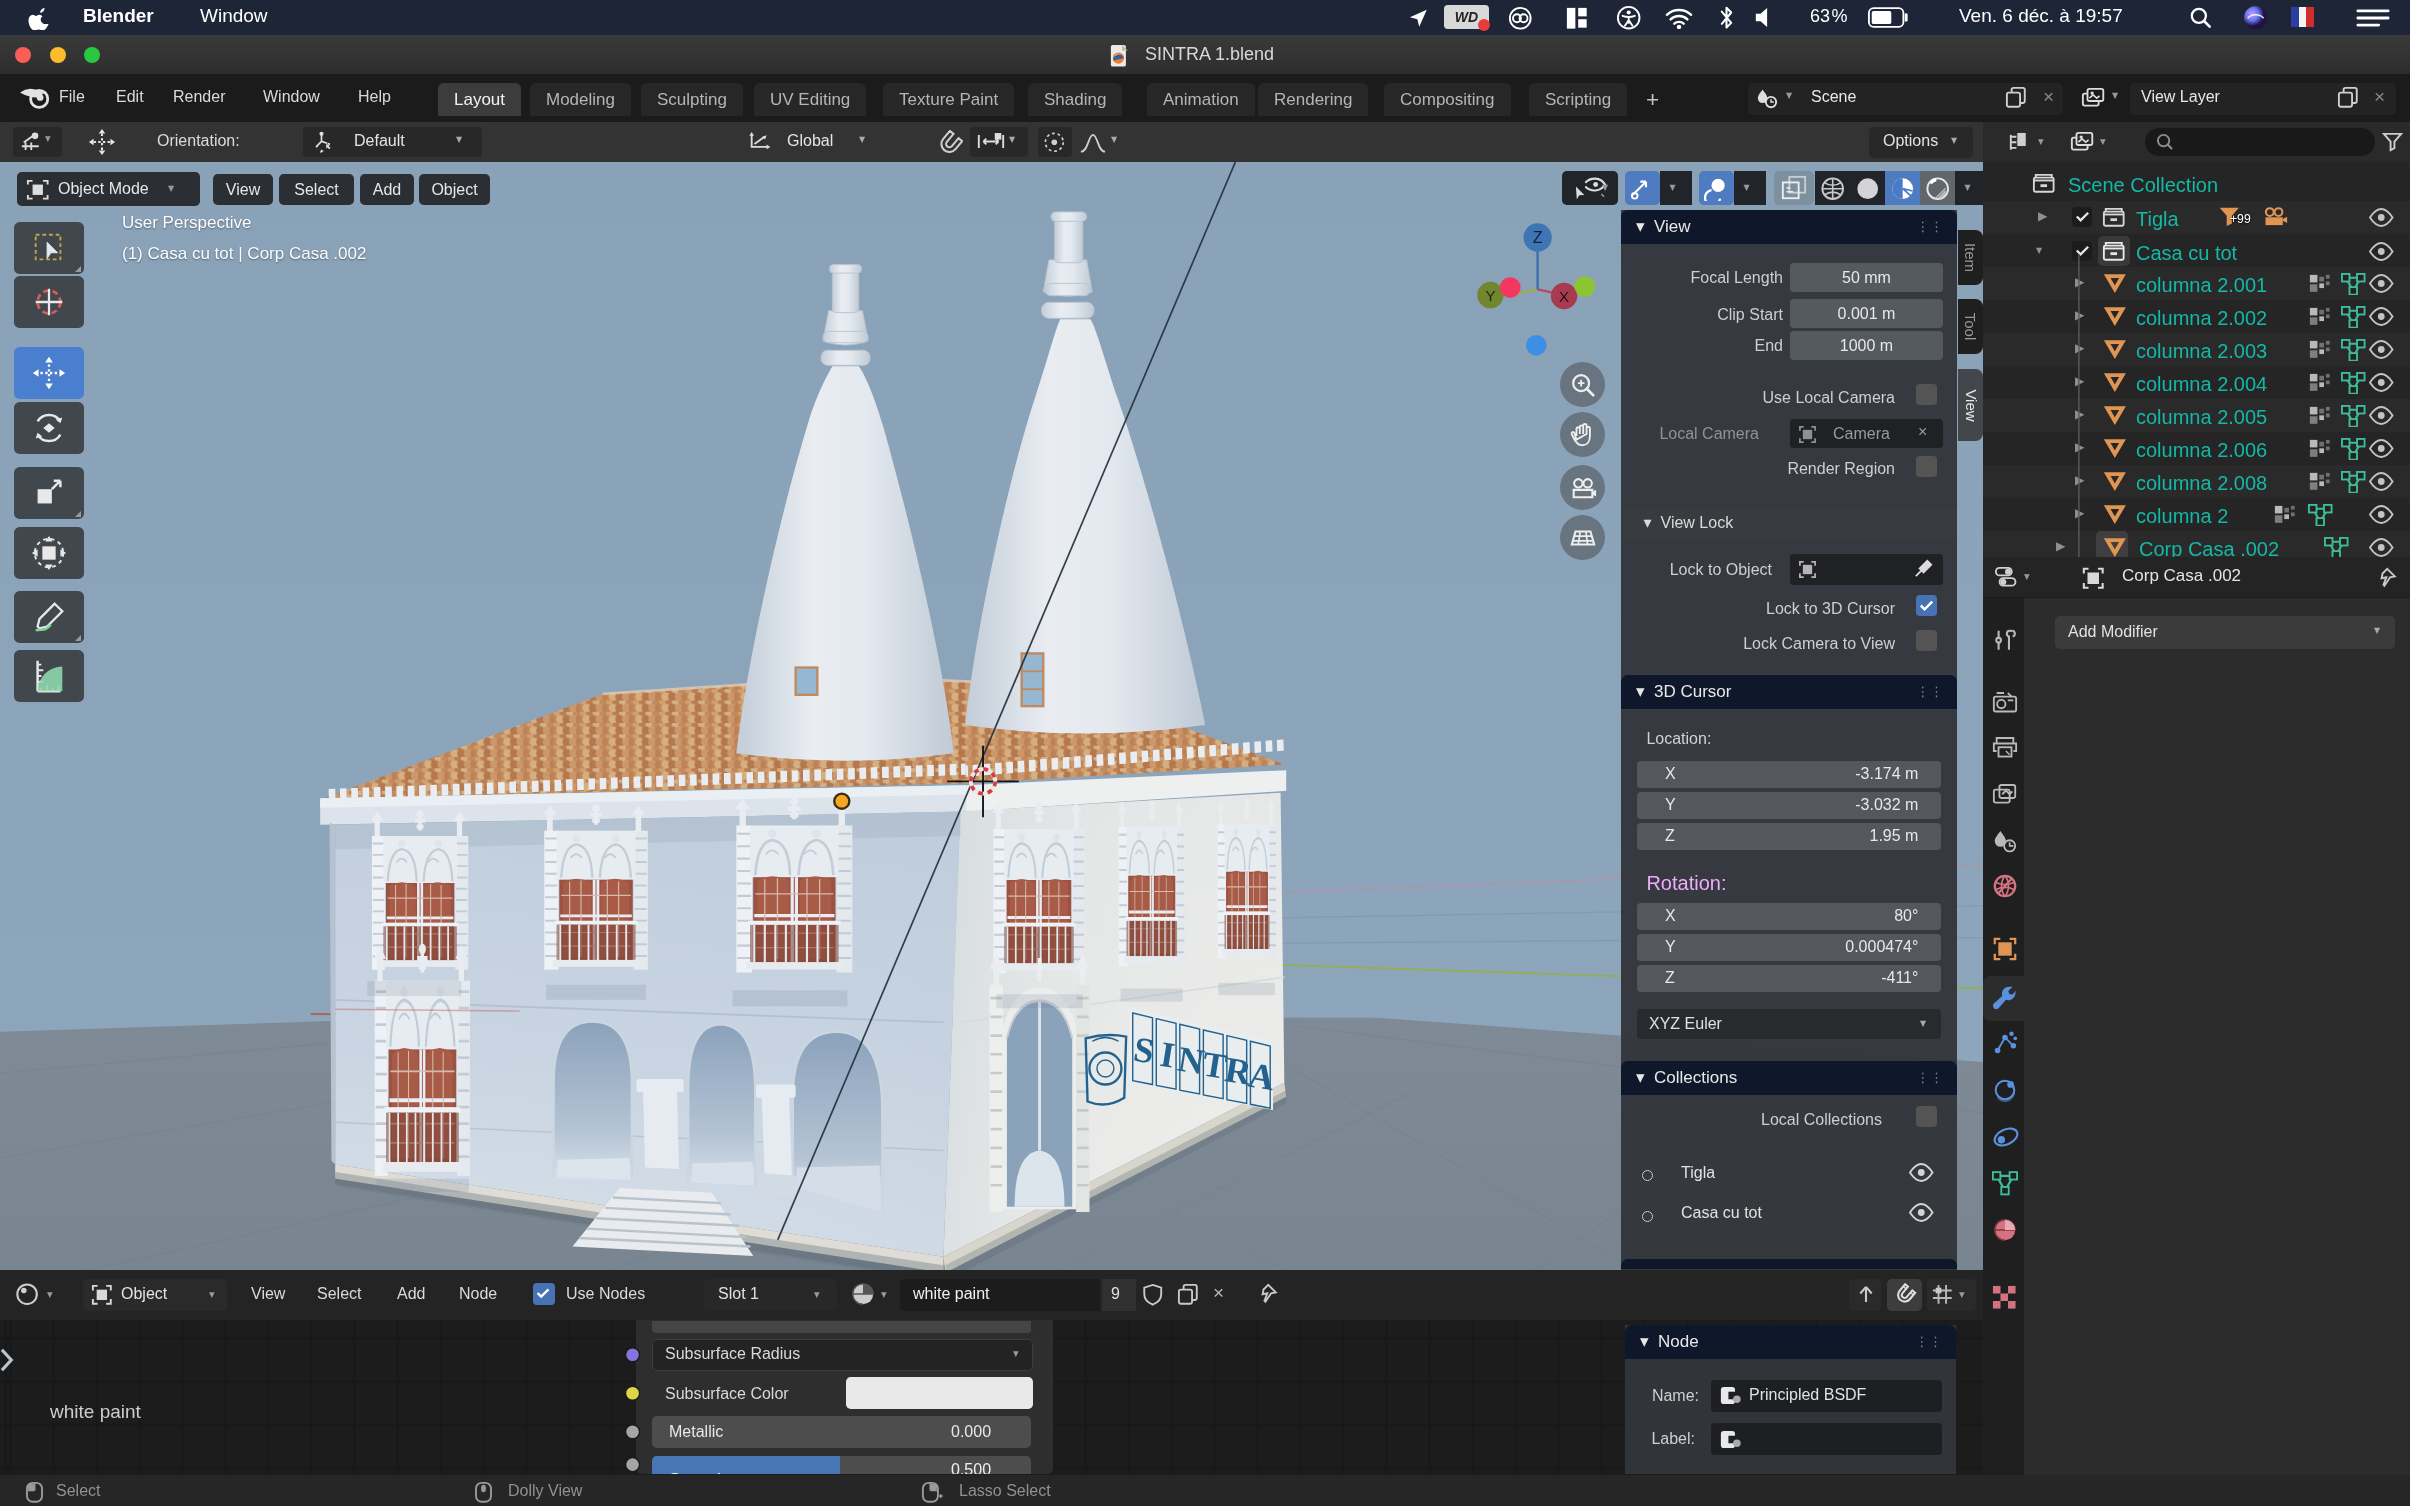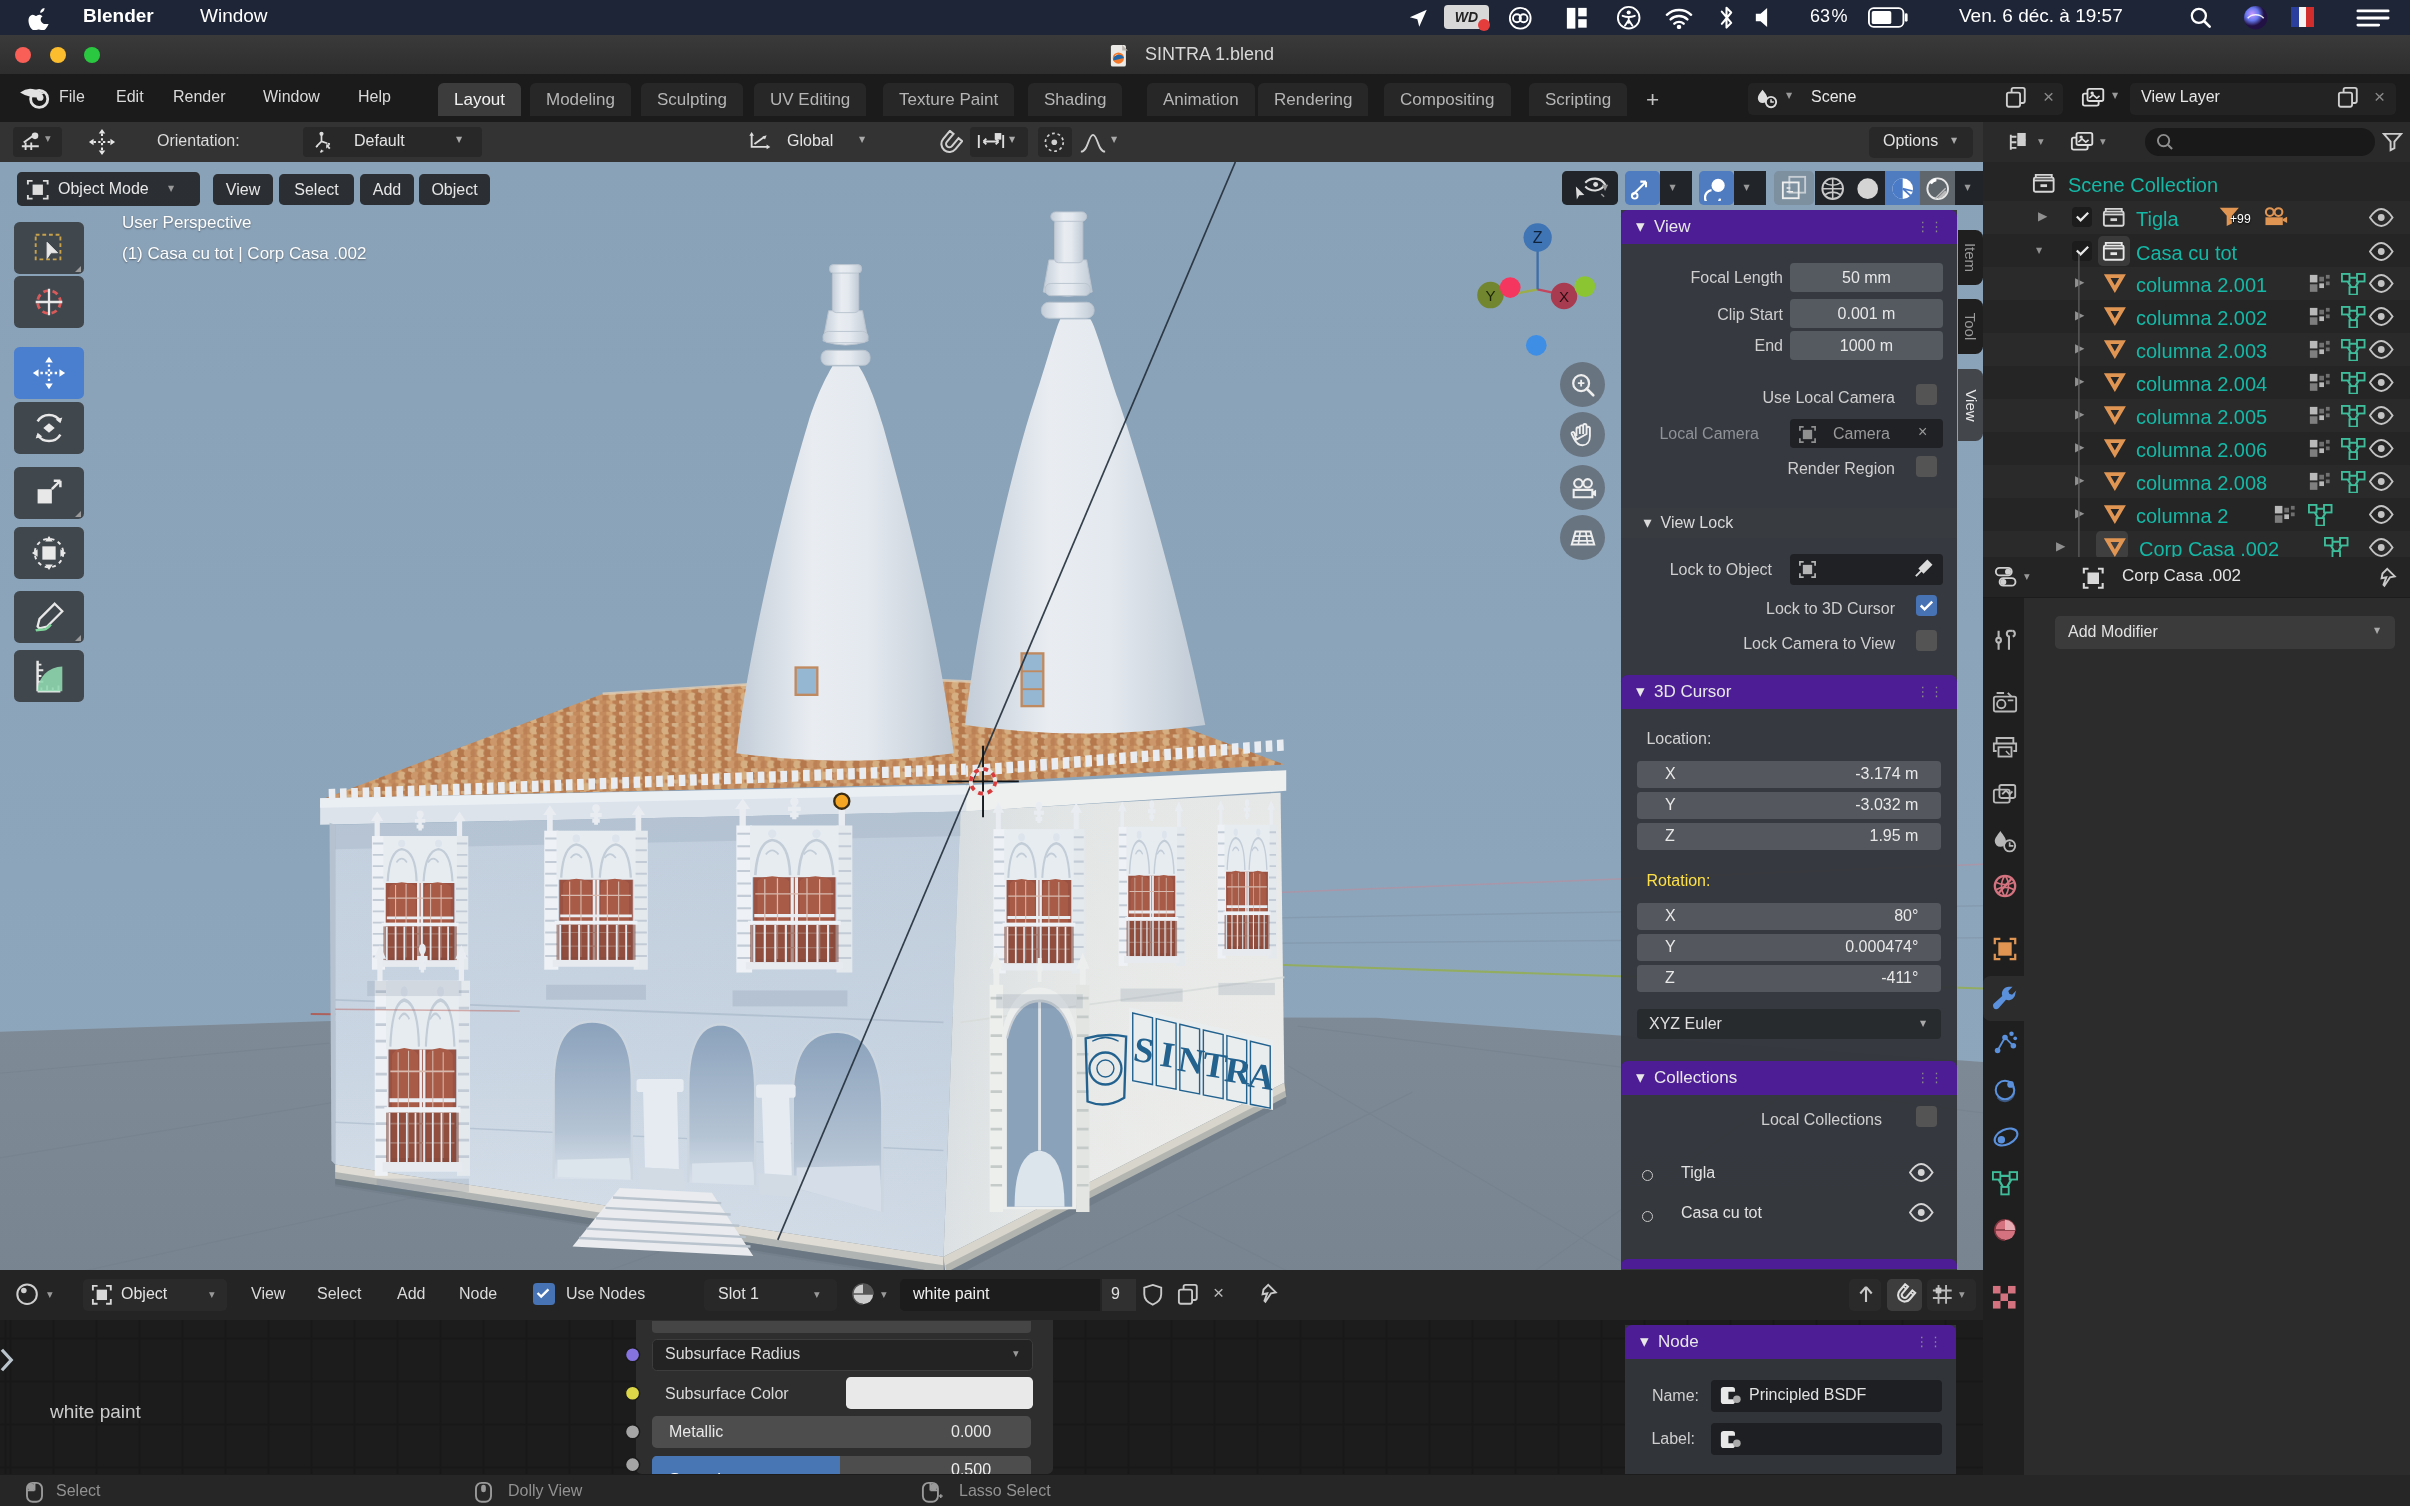--- a/index.html
+++ b/index.html
@@ -34,21 +34,21 @@
   .ob { position:absolute; top:0; height:34px; background:rgba(24,26,28,0.92); border-radius:4.7px;
     display:inline-flex; align-items:center; justify-content:center; }
   .ob b { position:absolute; top:8.5px; color:#999; font-size:12.2px; font-weight:normal; }
   .ob.on { background:#4f7cc0; }
   .ob.blue { background:#4f7cc0; border-radius:0; }
   .ob.dark { border-radius:0; }
   .ob.xr { background:rgba(120,138,152,0.75); }
   .ob.gray { background:rgba(90,95,100,0.9); border-radius:0; }
   .navb { position:absolute; width:45px; height:45px; border-radius:50%;
     background:rgba(92,100,110,0.75); display:flex; align-items:center; justify-content:center; }
-  .nhead { position:absolute; left:0; width:336px; height:34px; background:#4c1d95;
+  .nhead { position:absolute; left:0; width:336px; height:34px; background:#0f172a;
     color:#e8e8e8; font-size:17px; line-height:34px; padding-left:15px; border-radius:6.6px 6.6px 0 0; }
   .nsub { position:absolute; left:0; width:336px; height:30px; background:#383b40;
     color:#dadada; font-size:16px; line-height:30px; padding-left:22.6px; }
   .ndots { position:absolute; right:13px; color:#8b8b8b; font-size:13px; letter-spacing:0.9px; }
   .nlab { position:absolute; color:#cfcfcf; font-size:16px; white-space:nowrap; }
   .nlab.gray { color:#8f9398; }
   .nfield { position:absolute; left:16px; width:304px; height:27px; background:#54585e;
     border-radius:3.8px; color:#e8e8e8; font-size:16px; }
   .nfield i { position:absolute; left:28px; top:3.8px; font-style:normal; }
   .nfield em { position:absolute; right:22.6px; top:3.8px; font-style:normal; }
@@ -819,21 +819,21 @@
         <em>-3.174 m</em>
       </div>
   <div class="nfield" style="top:582px">
         <i>Y</i>
         <em>-3.032 m</em>
       </div>
   <div class="nfield" style="top:613px">
         <i>Z</i>
         <em>1.95 m</em>
       </div>
-  <span class="abs" style="left:25.4px;top:662px;font-size:16px;color:#fde047">Rotation:</span>
+  <span class="abs" style="left:25.4px;top:662px;font-size:20px;color:#f0abfc">Rotation:</span>
   <div class="nfield" style="top:693px">
         <i>X</i>
         <em>80°</em>
       </div>
   <div class="nfield" style="top:724px">
         <i>Y</i>
         <em>0.000474°</em>
       </div>
   <div class="nfield" style="top:755px">
         <i>Z</i>

